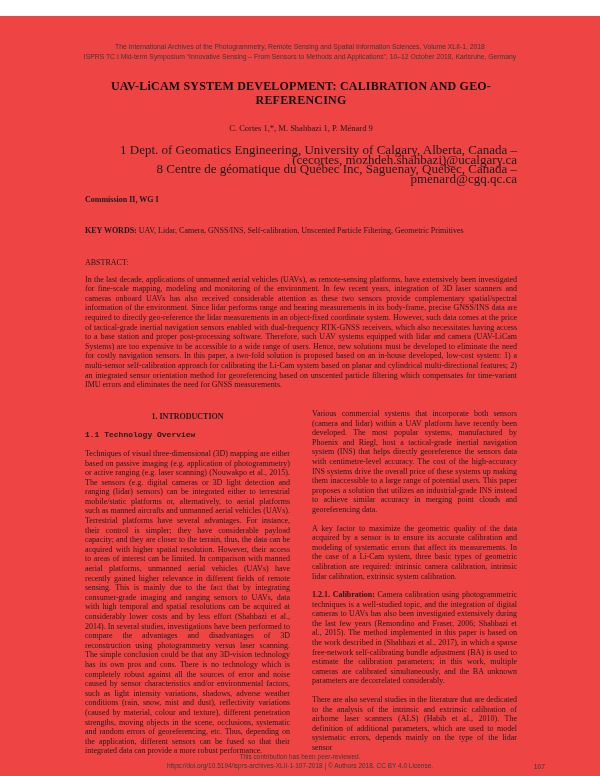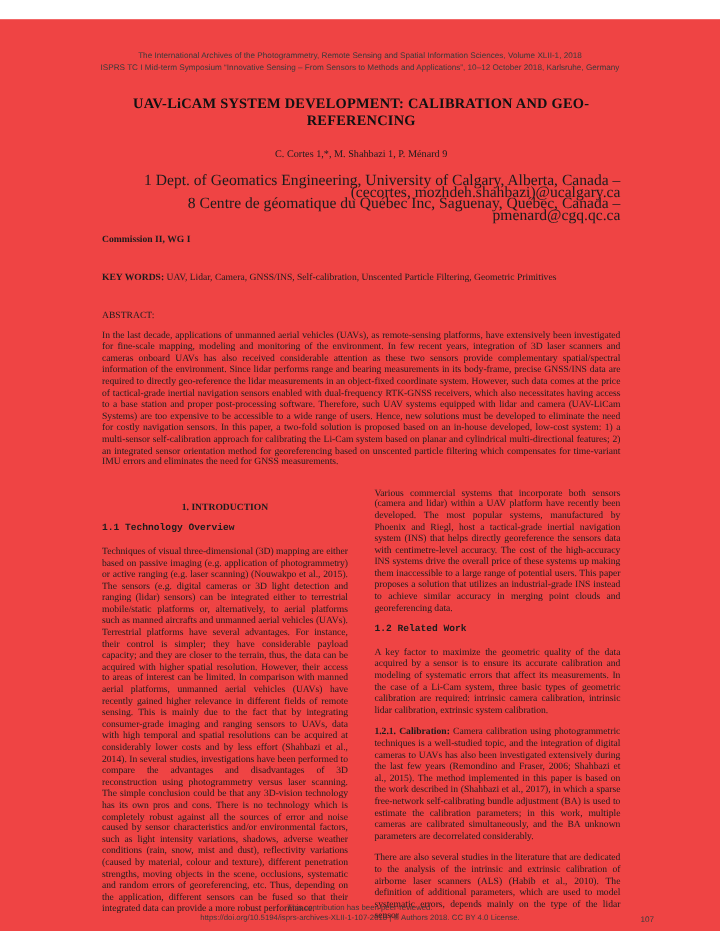--- a/index.html
+++ b/index.html
@@ -132,21 +132,20 @@
 
     <div class="columns">
       <div class="col">
         <div class="sec-heading">1. INTRODUCTION</div>
         <div class="subsec-heading">1.1 Technology Overview</div>
         <div class="para">Techniques of visual three-dimensional (3D) mapping are either based on passive imaging (e.g. application of photogrammetry) or active ranging (e.g. laser scanning) (Nouwakpo et al., 2015). The sensors (e.g. digital cameras or 3D light detection and ranging (lidar) sensors) can be integrated either to terrestrial mobile/static platforms or, alternatively, to aerial platforms such as manned aircrafts and unmanned aerial vehicles (UAVs). Terrestrial platforms have several advantages. For instance, their control is simpler; they have considerable payload capacity; and they are closer to the terrain, thus, the data can be acquired with higher spatial resolution. However, their access to areas of interest can be limited. In comparison with manned aerial platforms, unmanned aerial vehicles (UAVs) have recently gained higher relevance in different fields of remote sensing. This is mainly due to the fact that by integrating consumer-grade imaging and ranging sensors to UAVs, data with high temporal and spatial resolutions can be acquired at considerably lower costs and by less effort (Shahbazi et al., 2014). In several studies, investigations have been performed to compare the advantages and disadvantages of 3D reconstruction using photogrammetry versus laser scanning. The simple conclusion could be that any 3D-vision technology has its own pros and cons. There is no technology which is completely robust against all the sources of error and noise caused by sensor characteristics and/or environmental factors, such as light intensity variations, shadows, adverse weather conditions (rain, snow, mist and dust), reflectivity variations (caused by material, colour and texture), different penetration strengths, moving objects in the scene, occlusions, systematic and random errors of georeferencing, etc. Thus, depending on the application, different sensors can be fused so that their integrated data can provide a more robust performance.</div>
       </div>
 
       <div class="col">
         <div class="para">Various commercial systems that incorporate both sensors (camera and lidar) within a UAV platform have recently been developed. The most popular systems, manufactured by Phoenix and Riegl, host a tactical-grade inertial navigation system (INS) that helps directly georeference the sensors data with centimetre-level accuracy. The cost of the high-accuracy INS systems drive the overall price of these systems up making them inaccessible to a large range of potential users. This paper proposes a solution that utilizes an industrial-grade INS instead to achieve similar accuracy in merging point clouds and georeferencing data.</div>
-        <div class="subsec-heading">1.2 Related Work</div>
         <div class="para">A key factor to maximize the geometric quality of the data acquired by a sensor is to ensure its accurate calibration and modeling of systematic errors that affect its measurements. In the case of a Li-Cam system, three basic types of geometric calibration are required: intrinsic camera calibration, intrinsic lidar calibration, extrinsic system calibration.</div>
         <div class="para">
           <span class="bold">1.2.1. Calibration:</span><span> Camera calibration using photogrammetric techniques is a well-studied topic, and the integration of digital cameras to UAVs has also been investigated extensively during the last few years (Remondino and Fraser, 2006; Shahbazi et al., 2015). The method implemented in this paper is based on the work described in (Shahbazi et al., 2017), in which a sparse free-network self-calibrating bundle adjustment (BA) is used to estimate the calibration parameters; in this work, multiple cameras are calibrated simultaneously, and the BA unknown parameters are decorrelated considerably.</span>
         </div>
         <div class="para">There are also several studies in the literature that are dedicated to the analysis of the intrinsic and extrinsic calibration of airborne laser scanners (ALS) (Habib et al., 2010). The definition of additional parameters, which are used to model systematic errors, depends mainly on the type of the lidar sensor</div>
       </div>
     </div>
   </div>
 
   <div class="footer">

